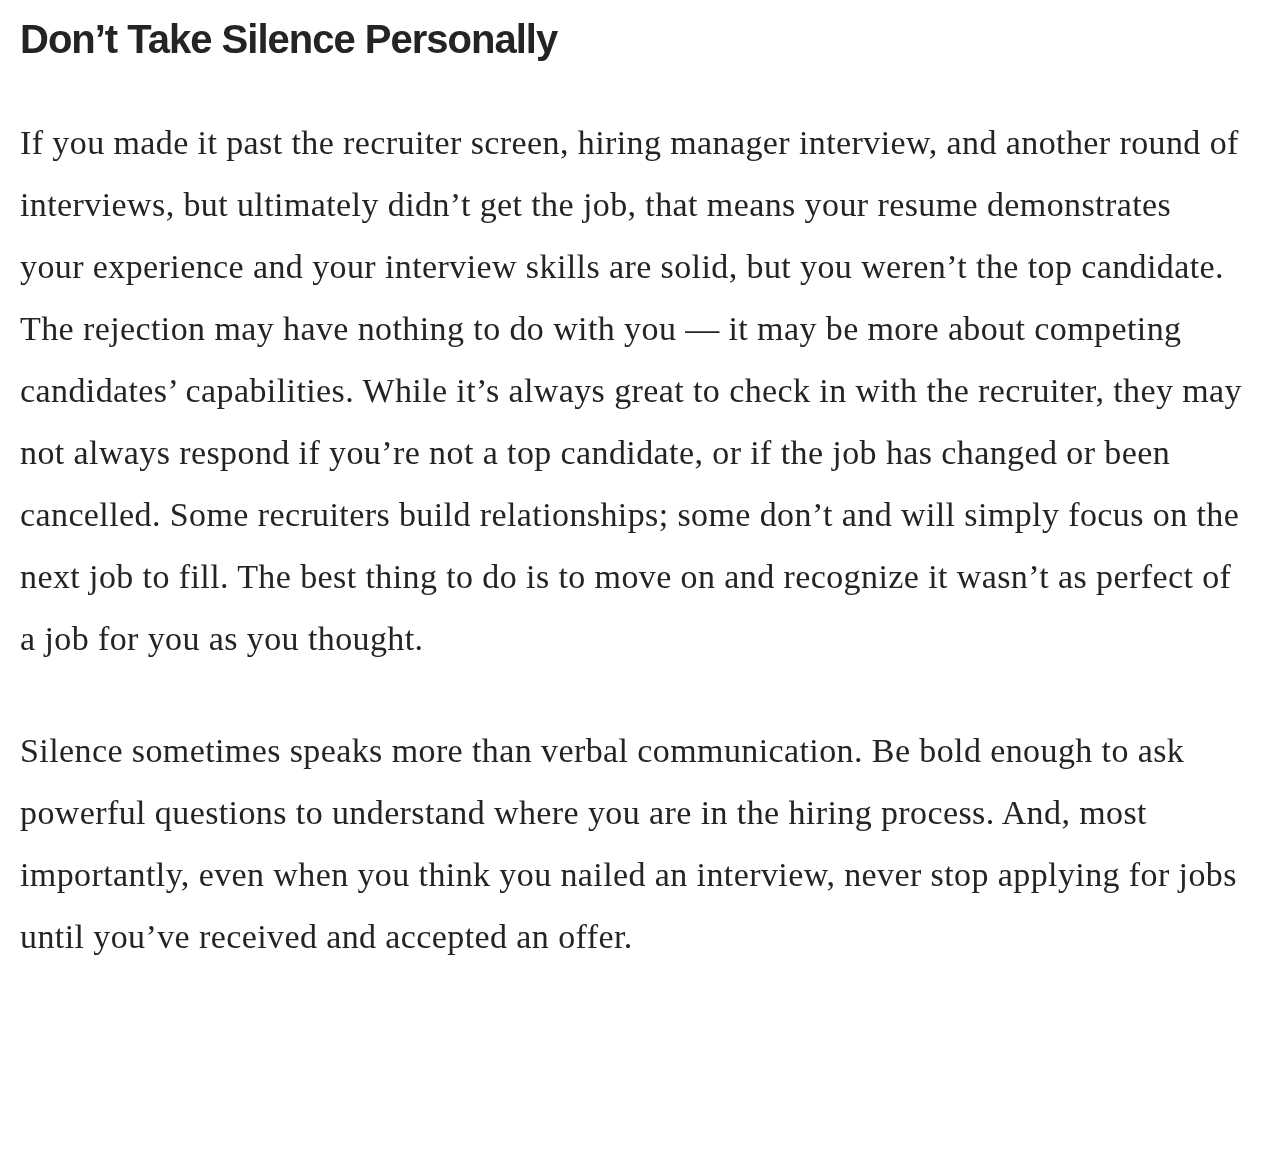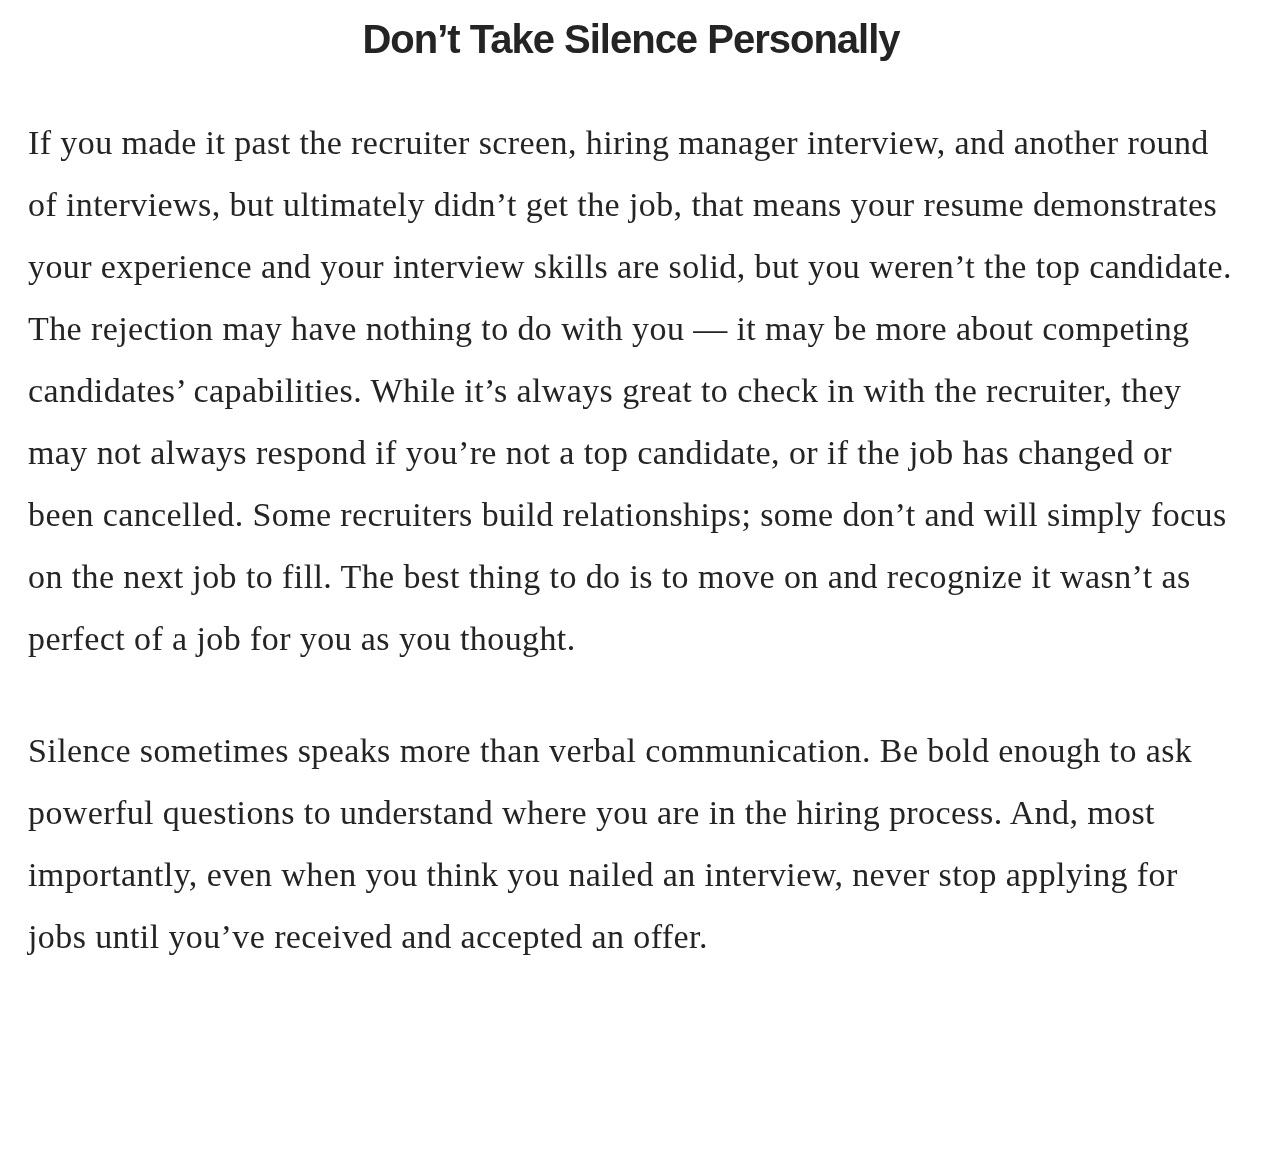--- a/index.html
+++ b/index.html
@@ -16,29 +16,28 @@
     overflow: hidden;
   }
   .section-heading {
     font-family: "Liberation Sans", sans-serif;
     font-size: 40px;
     font-weight: 700;
     letter-spacing: -1px;
     line-height: 48px;
     color: #242424;
     margin: 0;
-    text-align: center;
   }
   .body-paragraph {
     font-family: "Liberation Serif", serif;
     font-size: 34px;
     line-height: 62px;
     letter-spacing: 0.4px;
     color: #242424;
-    margin: 49px 0 0 8px;
+    margin: 49px 0 0 0;
     max-width: 1222px;
   }
   .body-paragraph + .body-paragraph {
     margin-top: 50px;
   }
 </style>
 </head>
 <body>
 
 <div class="page">

